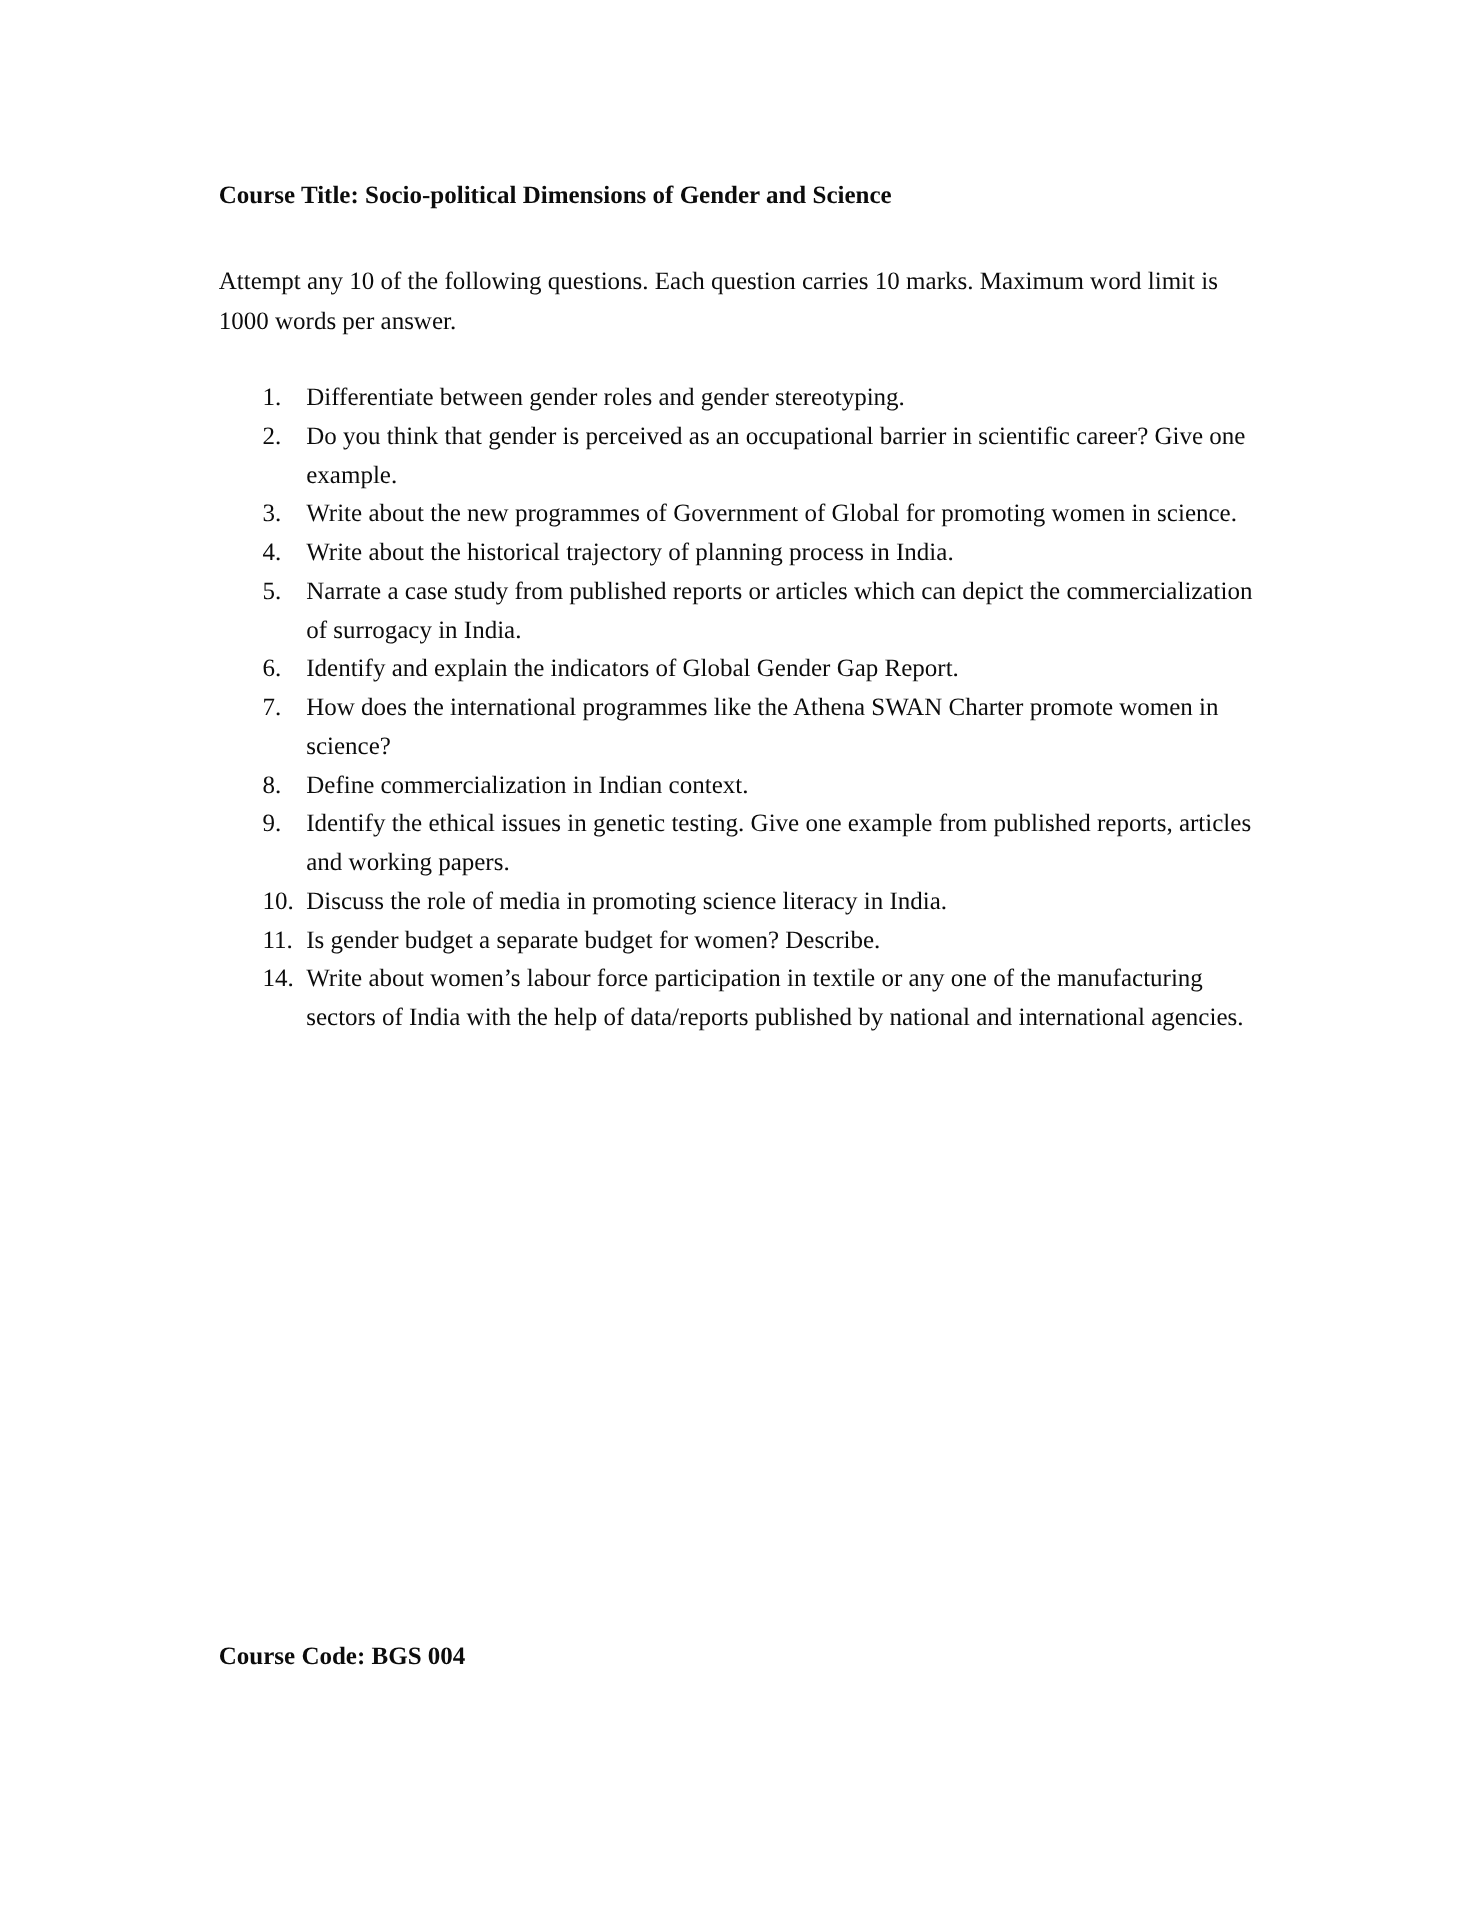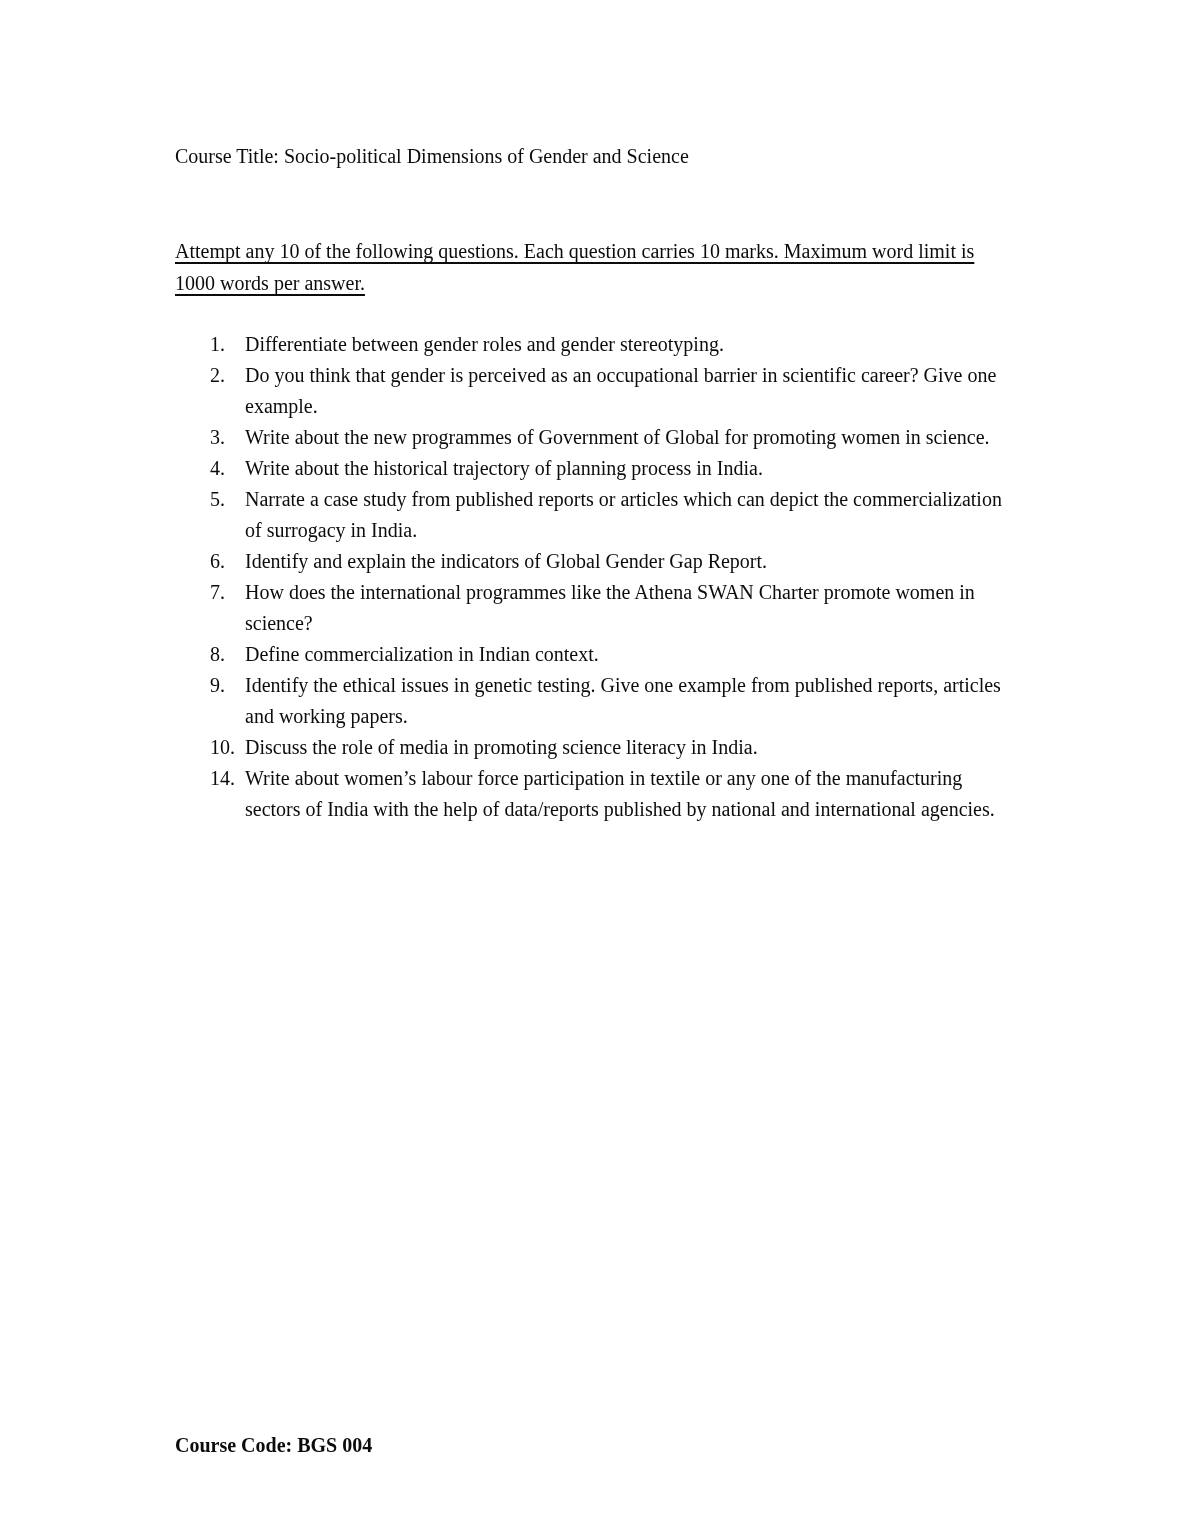--- a/index.html
+++ b/index.html
@@ -17,29 +17,28 @@
     overflow: hidden;
   }
   .page-content {
     position: absolute;
     top: 141px;
     left: 175px;
     width: 835px;
   }
   .header-line {
     margin: 0;
-    font-weight: normal;
+    font-weight: bold;
     line-height: 30px;
     white-space: nowrap;
   }
   .instructions {
-    margin: 64px 0 0 0;
+    margin: 38px 0 0 0;
     width: 820px;
     line-height: 32px;
-    text-decoration: underline;
     text-underline-offset: 4px;
   }
   .question-list {
     margin: 30px 0 0 35px;
     padding: 0;
     width: 798px;
   }
   .question-item {
     display: flex;
     align-items: flex-start;
@@ -48,21 +47,21 @@
   .question-number {
     flex: 0 0 35px;
     width: 35px;
   }
   .question-text {
     flex: 1 1 auto;
     max-width: 762px;
   }
   .footer-line {
     position: absolute;
-    top: 1430px;
+    top: 1310px;
     left: 175px;
     margin: 0;
     font-weight: bold;
     line-height: 30px;
     white-space: nowrap;
   }
 </style>
 </head>
 <body>
 
@@ -116,20 +115,24 @@
   <div class="question-item">
     <span class="question-number">9.</span>
     <span class="question-text">Identify the ethical issues in genetic testing. Give one example from published reports, articles and working papers.</span>
   </div>
 
   <div class="question-item">
     <span class="question-number">10.</span>
     <span class="question-text">Discuss the role of media in promoting science literacy in India.</span>
   </div>
 
+  <div class="question-item">
+    <span class="question-number">11.</span>
+    <span class="question-text">Is gender budget a separate budget for women? Describe.</span>
+  </div>
 
   <div class="question-item">
     <span class="question-number">14.</span>
     <span class="question-text">Write about women’s labour force participation in textile or any one of the manufacturing sectors of India with the help of data/reports published by national and international agencies.</span>
   </div>
 </div>
 
 </div>
 
 <p class="footer-line">Course Code: BGS 004</p>

